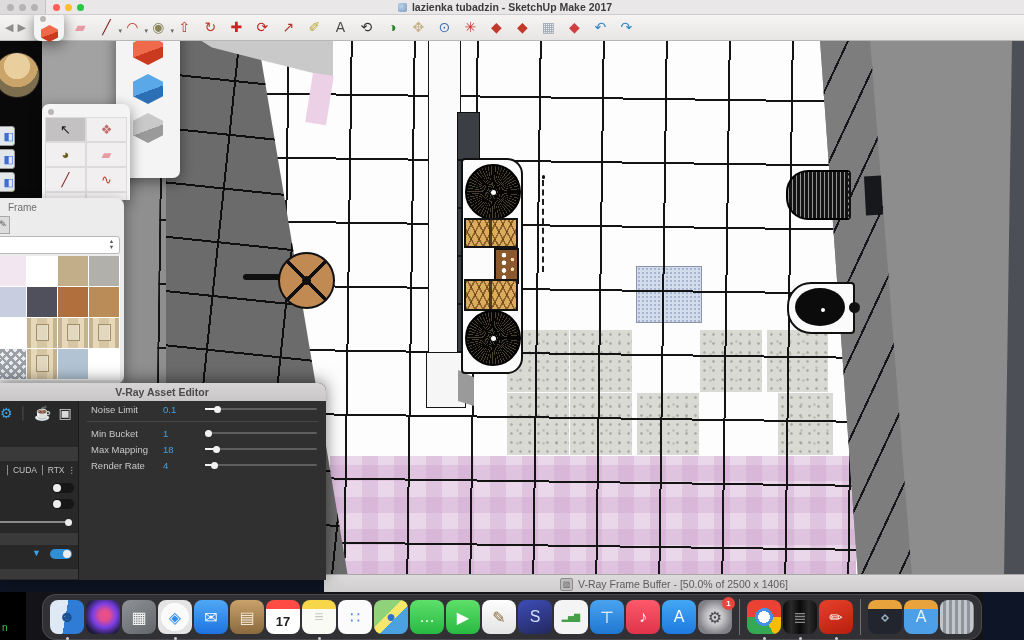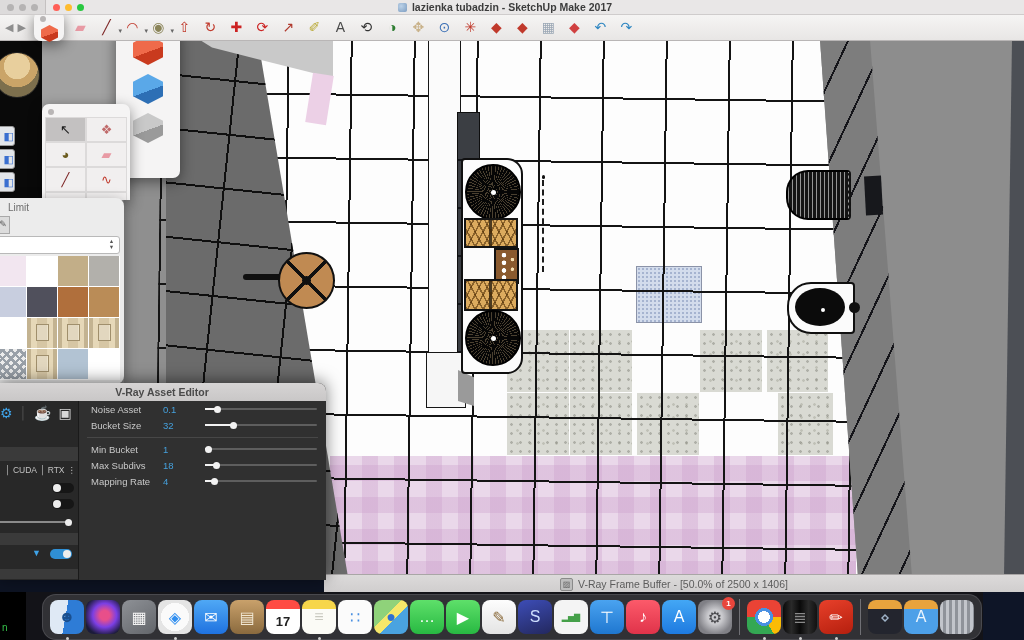--- a/index.html
+++ b/index.html
@@ -261,21 +261,21 @@
         <div class="tp-cell" style="color: rgb(107, 91, 30);">◕</div>
         <div class="tp-cell" style="color: rgb(232, 154, 164);">▰</div>
         <div class="tp-cell" style="color: rgb(122, 31, 31);">╱</div>
         <div class="tp-cell" style="color: rgb(192, 57, 43);">∿</div>
         <div class="tp-cell" style="color: rgb(138, 106, 90);">▭</div>
         <div class="tp-cell" style="color: rgb(163, 74, 58);">▱</div>
       </div>
   </div>
 
   <div class="abs" id="colors-panel">
-    <div id="colors-title">Limit</div>
+    <div id="colors-title">Frame</div>
     <div id="colors-brush">✎</div>
     <div id="colors-select">
       <div class="stepper">▲<br>▼</div>
     </div>
     <div id="swatches">
         <div class="swatch" style="background: rgb(242, 230, 240);"></div>
         <div class="swatch" style="background: rgb(255, 255, 255);"></div>
         <div class="swatch" style="background: rgb(194, 174, 136);"></div>
         <div class="swatch" style="background: rgb(178, 176, 171);"></div>
         <div class="swatch" style="background: rgb(200, 206, 223);"></div>
@@ -323,54 +323,46 @@
       <div id="vl-chev">▼</div>
       <div class="vtoggle on" id="vl-t3">
           <span class="knob"></span>
         </div>
       <div class="band" style="top:168px;height:10px"></div>
 
     </div>
     <div id="vray-right">
       <div id="vr-params">
           <div class="vr-row">
-            <span class="lab">Noise Asset</span>
+            <span class="lab">Noise Limit</span>
             <span class="val">0.1</span>
             <div class="vr-slider">
               <div class="fill" style="width: 11%;"></div>
               <div class="knob" style="left: 11%;"></div>
-            </div>
-          </div>
-          <div class="vr-row">
-            <span class="lab">Bucket Size</span>
-            <span class="val">32</span>
-            <div class="vr-slider">
-              <div class="fill" style="width: 25%;"></div>
-              <div class="knob" style="left: 25%;"></div>
             </div>
           </div>
           <div class="vr-div"></div>
           <div class="vr-row">
             <span class="lab">Min Bucket</span>
             <span class="val">1</span>
             <div class="vr-slider">
               <div class="fill" style="width: 3%;"></div>
               <div class="knob" style="left: 3%;"></div>
             </div>
           </div>
           <div class="vr-row">
-            <span class="lab">Max Subdivs</span>
+            <span class="lab">Max Mapping</span>
             <span class="val">18</span>
             <div class="vr-slider">
               <div class="fill" style="width: 10%;"></div>
               <div class="knob" style="left: 10%;"></div>
             </div>
           </div>
           <div class="vr-row">
-            <span class="lab">Mapping Rate</span>
+            <span class="lab">Render Rate</span>
             <span class="val">4</span>
             <div class="vr-slider">
               <div class="fill" style="width: 8%;"></div>
               <div class="knob" style="left: 8%;"></div>
             </div>
           </div>
         </div>
     </div>
   </div>
 

